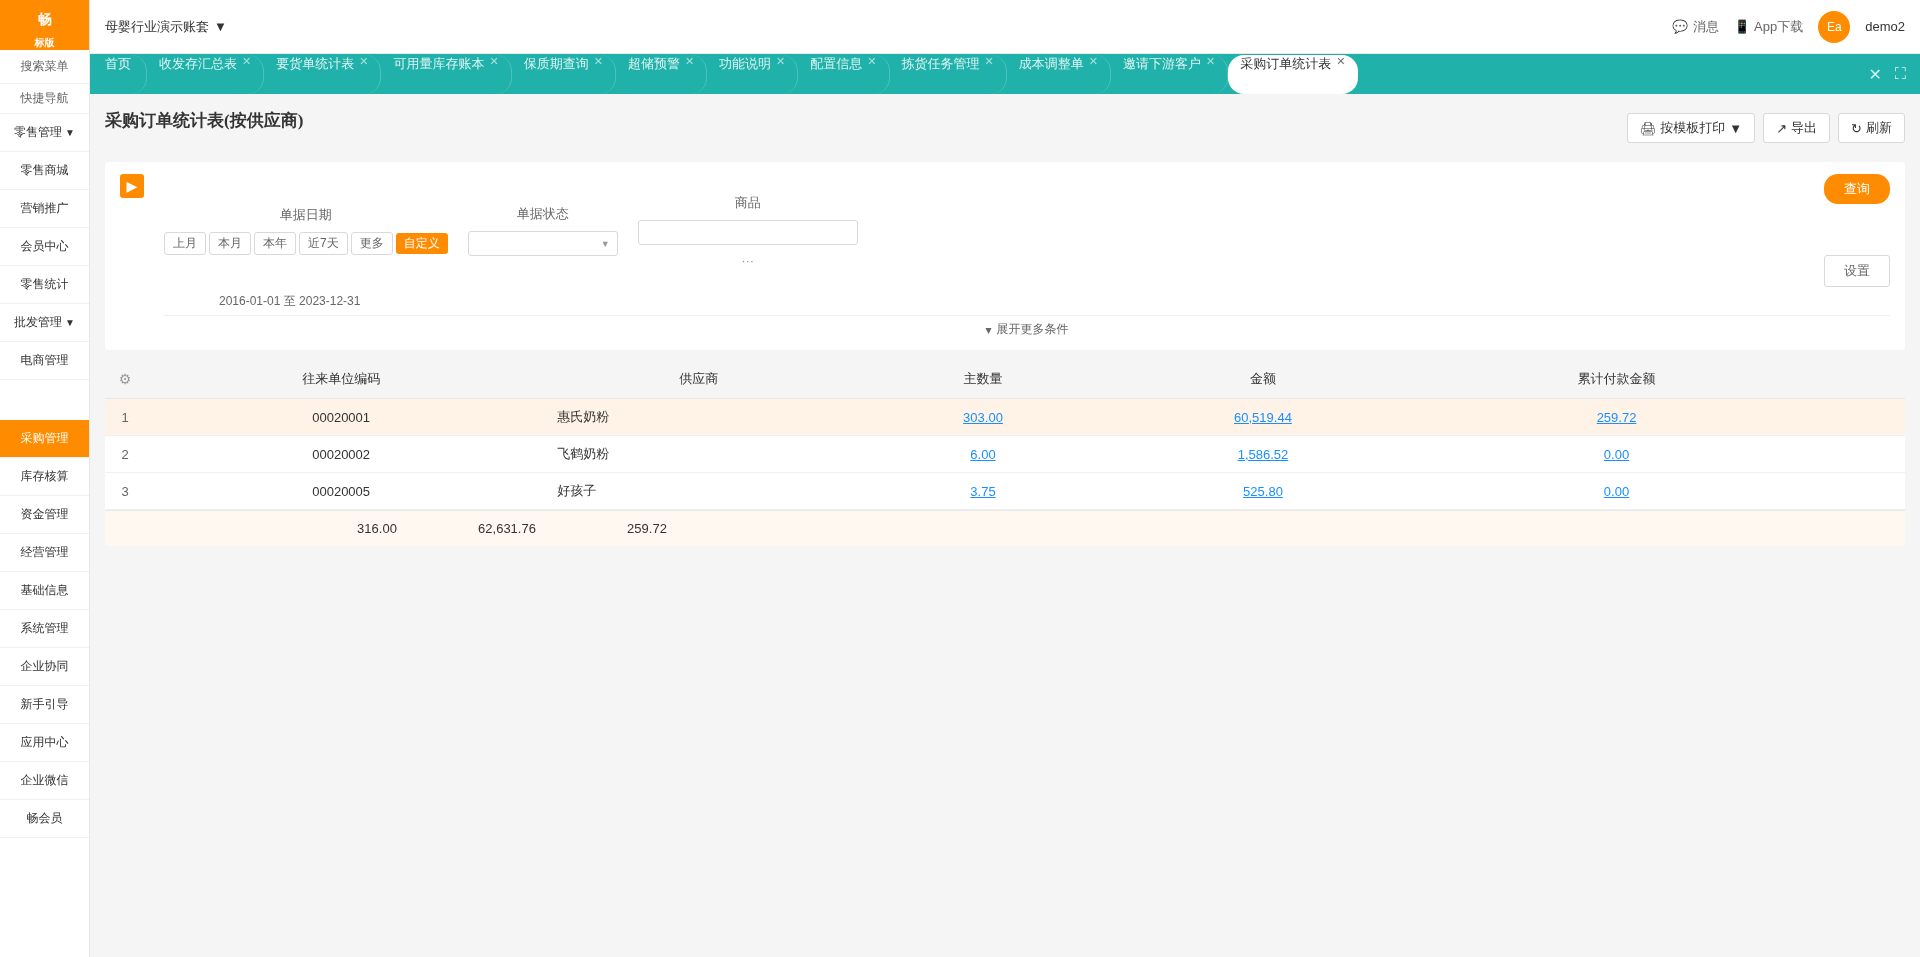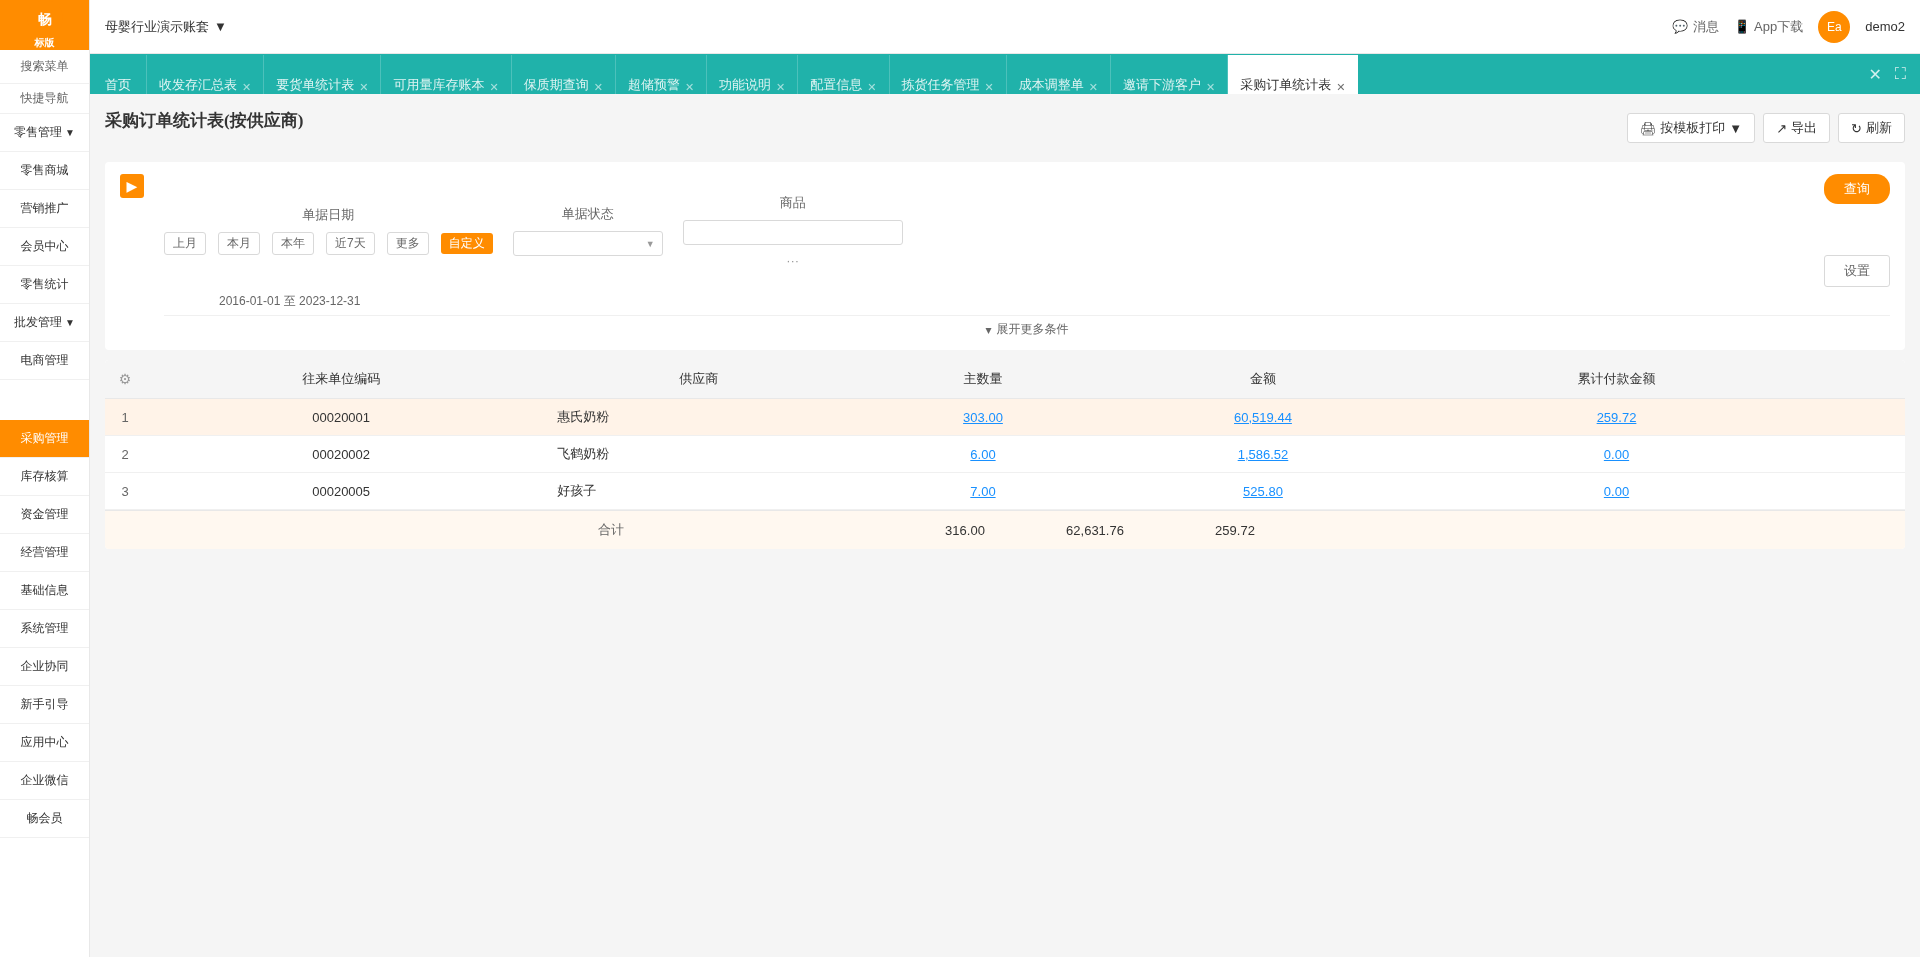--- a/index.html
+++ b/index.html
@@ -23,31 +23,31 @@
     .topbar { height: 54px; background: #fff; display: flex; align-items: center; padding: 0 15px; border-bottom: 1px solid #e8e8e8; gap: 6px; }
     .topbar-dropdown { display: flex; align-items: center; gap: 5px; color: #333; font-size: 13px; cursor: pointer; }
     .topbar-right { margin-left: auto; display: flex; align-items: center; gap: 15px; }
     .topbar-msg { display: flex; align-items: center; gap: 4px; color: #666; font-size: 13px; cursor: pointer; }
     .topbar-app { display: flex; align-items: center; gap: 4px; color: #666; font-size: 13px; cursor: pointer; }
     .user-avatar { width: 32px; height: 32px; border-radius: 50%; background: #ff8c00; display: flex; align-items: center; justify-content: center; color: white; font-size: 12px; }
     .username { color: #333; font-size: 13px; }
 
     
     .tabbar { background: #20b2aa; display: flex; align-items: center; height: 40px; overflow: hidden; }
-    .tab-item { padding: 0 12px; height: 39px; display: flex; align-items: flex-end; gap: 5px; color: rgba(255,255,255,0.85); font-size: 13px; cursor: pointer; white-space: nowrap; border-right: 1px solid rgba(255,255,255,0.2); }
+    .tab-item { padding: 0 12px; height: 39px; display: flex; align-items: flex-start; gap: 5px; color: rgba(255,255,255,0.85); font-size: 13px; cursor: pointer; white-space: nowrap; border-right: 1px solid rgba(255,255,255,0.2); border-radius: 16px; }
     .tab-item.active { background: #fff; color: #333; }
     .tab-item .tab-close { font-size: 11px; opacity: 0.7; }
     .tab-home { padding: 0 15px; color: rgba(255,255,255,0.9); font-size: 13px; }
     .tabbar-right { margin-left: auto; display: flex; align-items: center; gap: 5px; padding-right: 10px; }
     .tabbar-btn { color: rgba(255,255,255,0.8); font-size: 16px; cursor: pointer; padding: 4px; }
 
     
     .page { flex: 1; background: #f5f5f5; overflow: auto; padding: 15px; }
     .page-title { font-size: 18px; font-weight: bold; color: #333; margin-bottom: 15px; font-family: Liberation Serif, serif; }
-    .filter-date-buttons { display: flex; gap: 12px; align-items: center; }
+    .filter-date-buttons { display: flex; gap: 3px; align-items: center; }
     .filter-date-btn { padding: 2px 8px; border: 1px solid #d9d9d9; border-radius: 3px; cursor: pointer; font-size: 12px; color: #666; background: #fff; }
     .filter-date-custom { background: #ff8c00; color: #fff; border: none; border-radius: 3px; padding: 2px 8px; font-size: 12px; cursor: pointer; }
     .filter-select { border: 1px solid #d9d9d9; border-radius: 3px; padding: 4px 25px 4px 8px; font-size: 13px; color: #333; background: #fff; min-width: 150px; appearance: none; position: relative; }
     .select-wrap { position: relative; display: inline-block; }
     .select-wrap::after { content: '▼'; position: absolute; right: 8px; top: 50%; transform: translateY(-50%); font-size: 9px; color: #999; pointer-events: none; }
     .filter-input { border: 1px solid #d9d9d9; border-radius: 3px; padding: 4px 8px; font-size: 13px; color: #333; min-width: 200px; }
     .btn-query { background: #ff8c00; color: #fff; border: none; border-radius: 14px; padding: 6px 20px; font-size: 13px; cursor: pointer; }
     .btn-setting { border: 1px solid #d9d9d9; background: #fff; color: #666; border-radius: 3px; padding: 6px 15px; font-size: 13px; cursor: pointer; margin-top: 43px; }
 
     
@@ -344,34 +344,31 @@
       <td style="text-align:left; padding-left:20px;">飞鹤奶粉</td>
       <td><span class="link-text">6.00</span></td>
       <td><span class="link-text">1,586.52</span></td>
       <td><span class="link-text">0.00</span></td>
       <td></td>
     </tr>
             <tr>
       <td style="color:#666;">3</td>
       <td>00020005</td>
       <td style="text-align:left; padding-left:20px;">好孩子</td>
-      <td><span class="link-text">7.00</span></td>
+      <td><span class="link-text">3.75</span></td>
       <td><span class="link-text">525.80</span></td>
       <td><span class="link-text">0.00</span></td>
       <td></td>
     </tr>
           </tbody>
       </table>
 
       <div class="table-footer">
         <div style="width:40px;"></div>
         <div style="width:160px; text-align:center; color:#666; font-size:13px;"></div>
-        <div style="flex:1; font-size:13px; color:#666; text-align:center;">
-          <span>合计</span>
-        </div>
         <div style="width:120px; text-align:center; font-size:13px; color:#333; font-weight:500;">316.00</div>
         <div style="width:140px; text-align:center; font-size:13px; color:#333; font-weight:500;">62,631.76</div>
         <div style="width:140px; text-align:center; font-size:13px; color:#333; font-weight:500;">259.72</div>
         <div style="flex:1;"></div>
       </div>
     </div>
 
   </div>
 </div>
 

